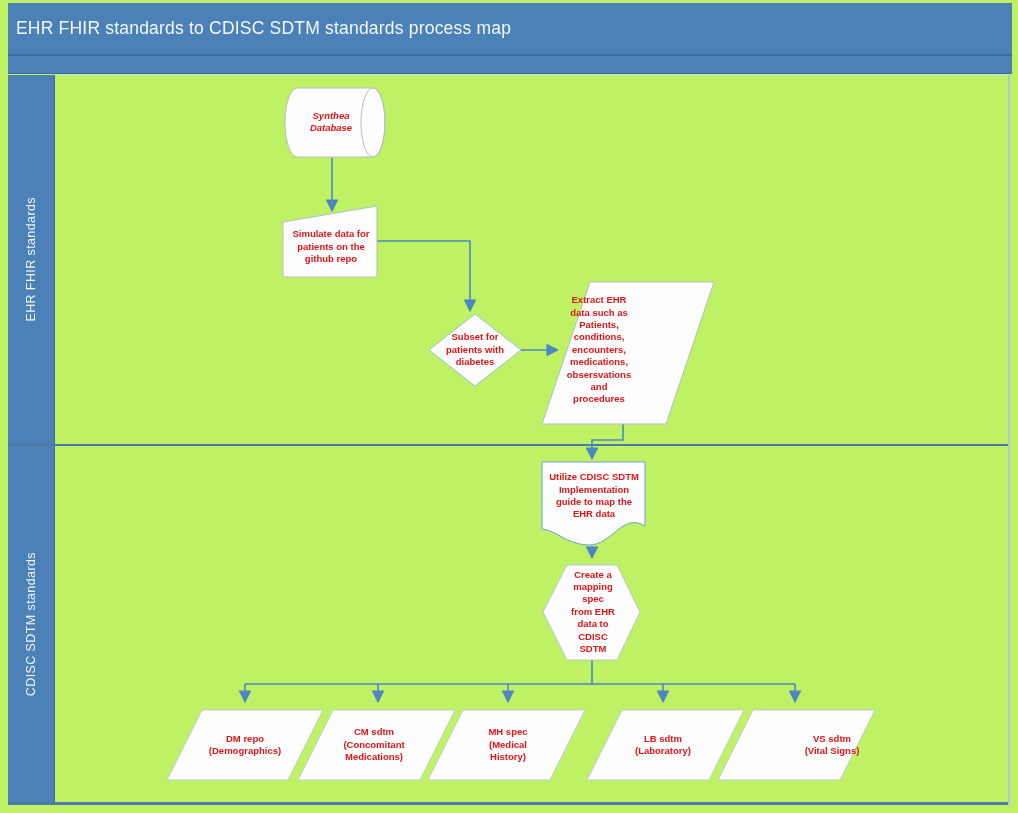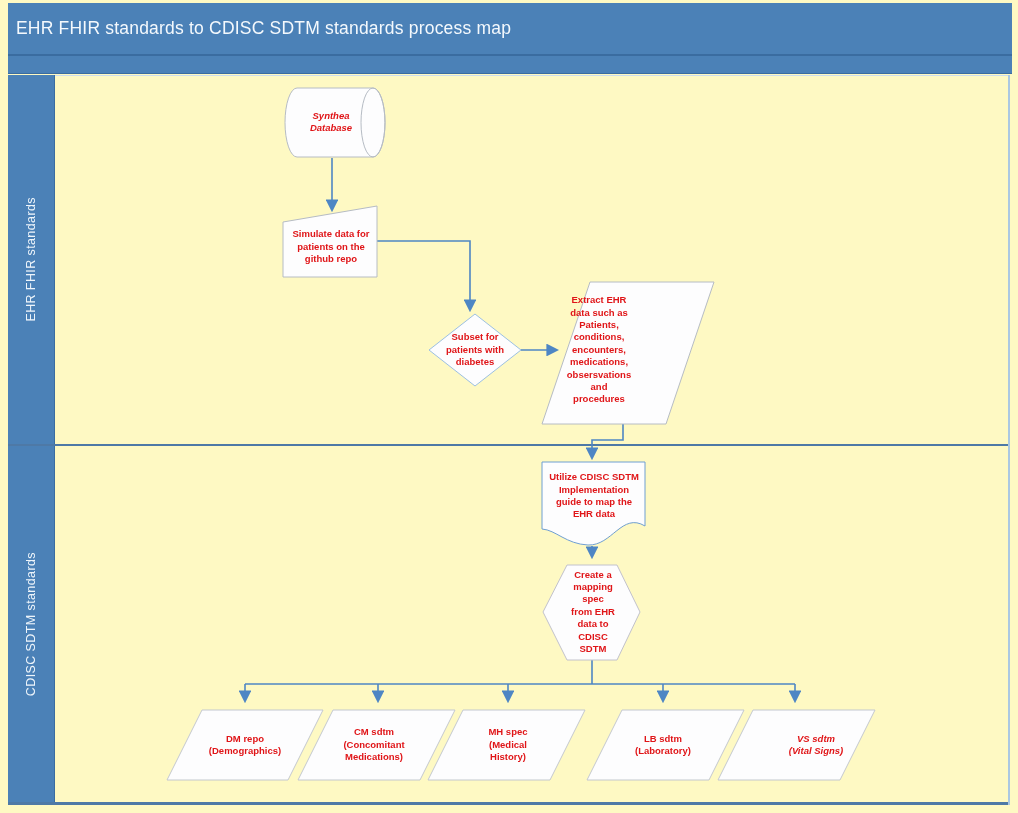--- a/index.html
+++ b/index.html
@@ -1,16 +1,16 @@
 <!DOCTYPE html>
 <html><head>
 <meta charset="utf-8">
 <style>
   html,body{margin:0;padding:0;background:#ffffff;}
-  #stage{position:relative;width:1018px;height:813px;background:#fef9c3;overflow:hidden;
+  #stage{position:relative;width:1018px;height:813px;background:#bef264;overflow:hidden;
          font-family:"Liberation Sans",sans-serif;}
   
   .title-band{position:absolute;left:8px;top:3px;width:1004px;height:51px;background:#4b81b7;
               display:flex;align-items:center;}
   .title-text{color:#f4f9fd;font-size:17.5px;font-weight:400;padding-left:8px;letter-spacing:.2px;}
   .phase-band{position:absolute;left:8px;top:54px;width:1004px;height:20px;background:#4b81b7;
               box-sizing:border-box;border-top:2px solid #3a6ca0;border-bottom:1px solid #3a6ca0;}
   
   .lane-bar{position:absolute;left:8px;width:47px;background:#4b81b7;
             display:flex;align-items:center;justify-content:center;
@@ -119,16 +119,16 @@
   <div class="shape-text" style="left:187px;top:726px;width:116px;height:38px;">DM repo
 (Demographics)</div>
   <div class="shape-text" style="left:316px;top:719px;width:116px;height:52px;">CM sdtm
 (Concomitant
 Medications)</div>
   <div class="shape-text" style="left:450px;top:719px;width:116px;height:52px;">MH spec
 (Medical
 History)</div>
   <div class="shape-text" style="left:605px;top:726px;width:116px;height:38px;">LB sdtm
 (Laboratory)</div>
-  <div class="shape-text" style="left:758px;top:726px;width:116px;height:38px;font-style:italic;">VS sdtm
+  <div class="shape-text" style="left:774px;top:726px;width:116px;height:38px;">VS sdtm
 (Vital Signs)</div>
 
 </div>
 
 </body></html>

